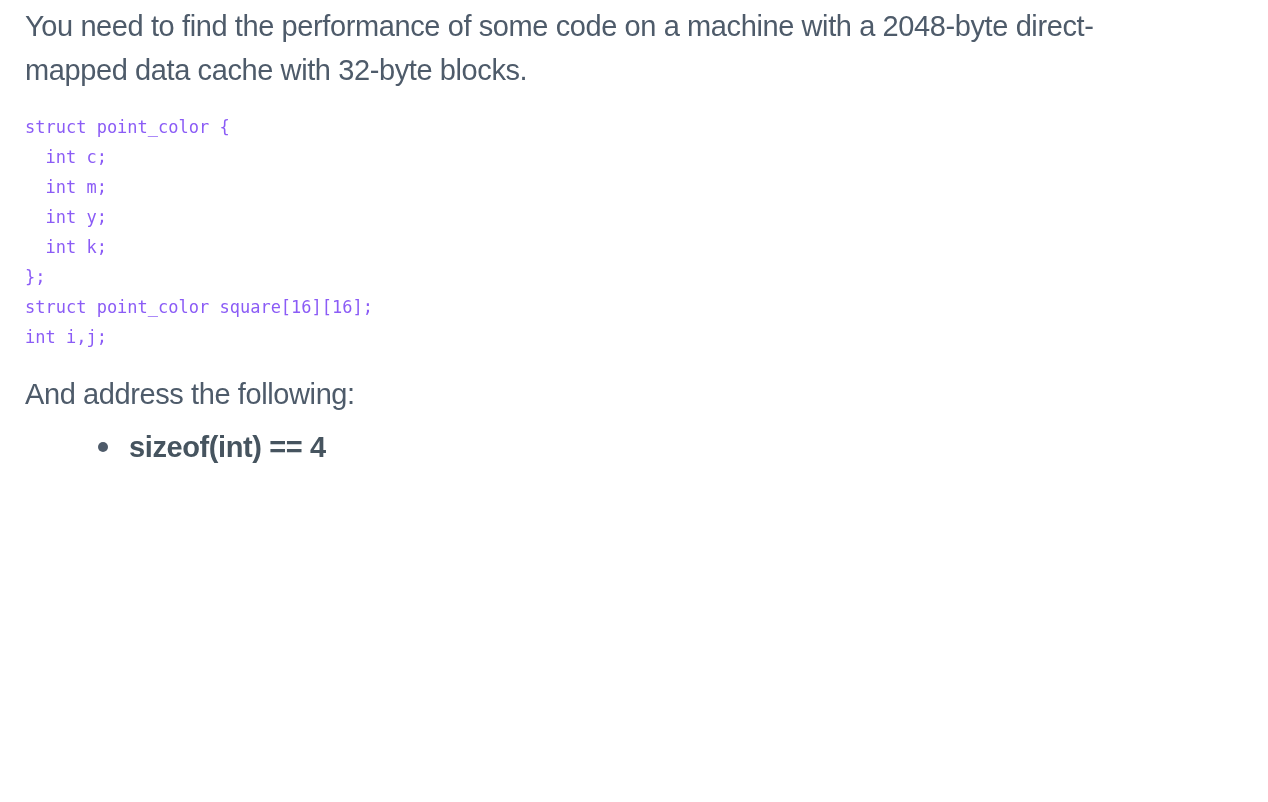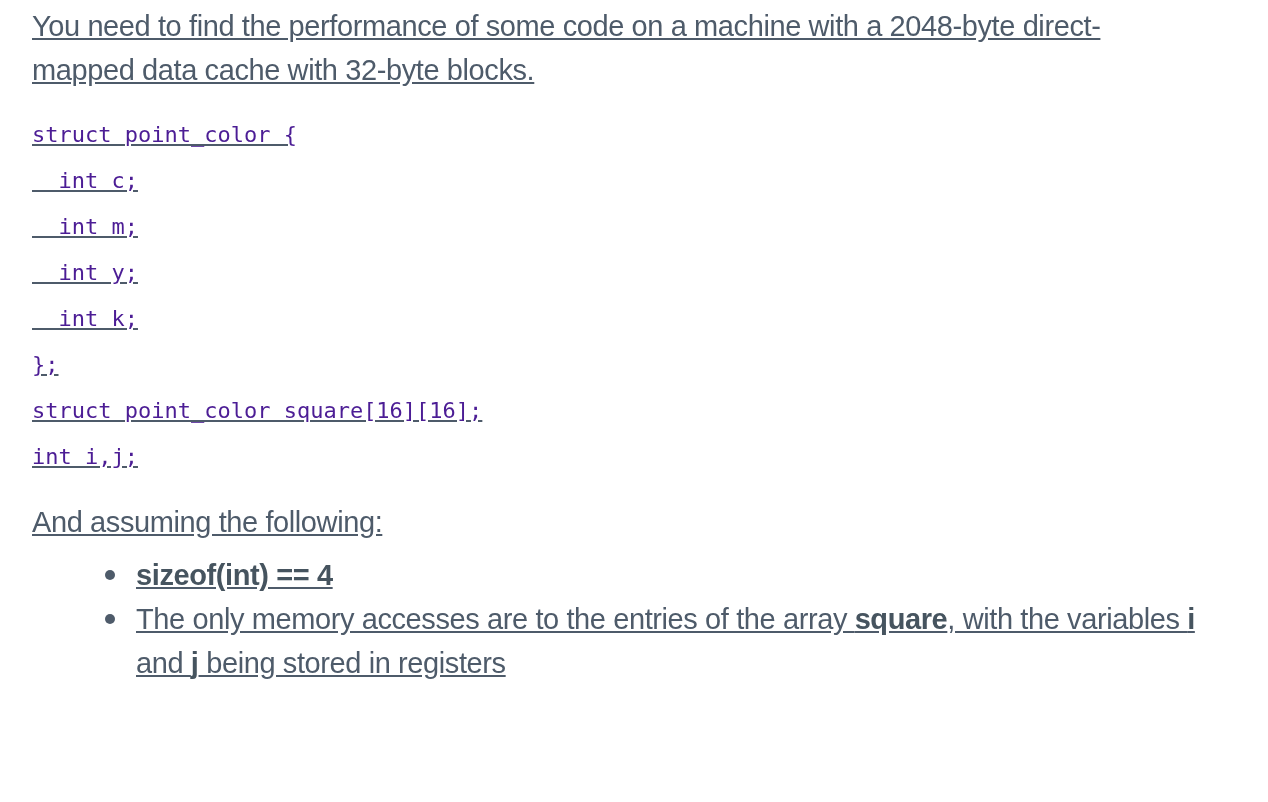--- a/index.html
+++ b/index.html
@@ -4,47 +4,46 @@
 <style>
   html, body {
     margin: 0;
     padding: 0;
     background: #ffffff;
   }
   .page {
     width: 1268px;
     height: 802px;
     box-sizing: border-box;
-    padding: 4px 25px 0 32px;
+    padding: 4px 25px 0 25px;
     background: #ffffff;
     color: #4e5b6a;
     font-family: "Liberation Sans", sans-serif;
     overflow: hidden;
-    text-decoration: underline;
   }
   .body-text {
     font-size: 29px;
     line-height: 44px;
     letter-spacing: -0.4px;
     color: #4e5b6a;
   }
   p { margin: 0; }
   .intro-paragraph {
     margin-top: 0;
     max-width: 1165px;
   }
   .given-label {
     margin-top: 12px;
   }
   .code-block {
     margin: 20px 0 0 0;
     font-family: "DejaVu Sans Mono", monospace;
-    font-size: 22px;
-    line-height: 46px;
-    color: #4c1d95;
+    font-size: 17px;
+    line-height: 30px;
+    color: #8b5cf6;
     white-space: pre;
   }
   .assuming-label {
     margin-top: 20px;
   }
   .assumptions-list {
     list-style: none;
     margin: 9px 0 16px 0;
     padding: 0 0 0 104px;
   }
@@ -80,19 +79,18 @@
 
   <pre class="code-block">struct point_color {
   int c;
   int m;
   int y;
   int k;
 };
 struct point_color square[16][16];
 int i,j;</pre>
 
-  <p class="body-text assuming-label">And assuming the following:</p>
+  <p class="body-text assuming-label">And address the following:</p>
 
   <ul class="assumptions-list">
       <li><strong class="seg-bold">sizeof(int) == 4</strong></li>
-      <li><span>The only memory accesses are to the entries of the array </span><strong class="seg-bold">square</strong><span>, with the variables </span><strong class="seg-bold">i</strong><span> and </span><strong class="seg-bold">j</strong><span> being stored in registers</span></li>
     </ul>
 </div>
 
 </body></html>

